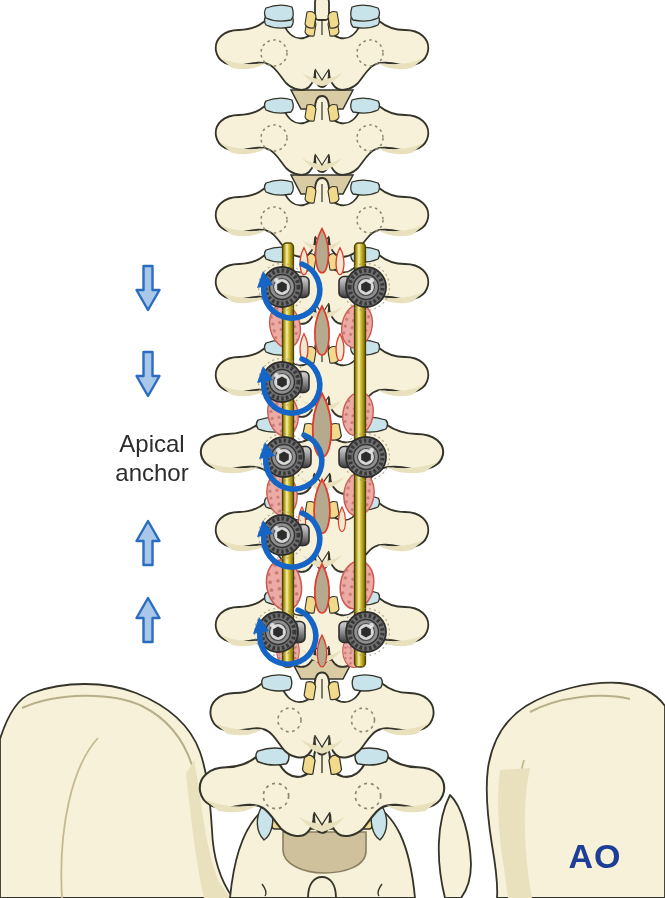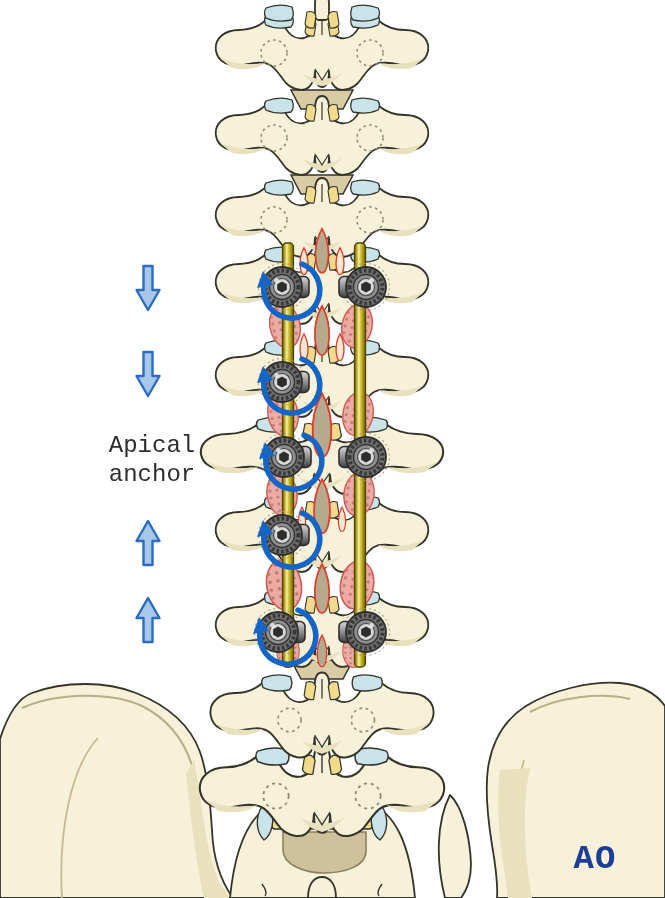--- a/index.html
+++ b/index.html
@@ -1,17 +1,17 @@
 <!DOCTYPE html>
 <html style="--bg: #ffffff; --bone: #f6f1d8; --boneShade: #e9e0bd; --boneDark: #d8cba2; --outline: #35342a; --facet: #c8e3ea; --ligament: #f2da8c; --bridge: #d9cba4; --flame: #b5aa8e; --decort: #e23a2c; --graft: #ecaba5; --graftDot: #c4766f; --graftEdge: #cc5a50; --rodLight: #f6efae; --rodMid: #d9c83e; --rodDark: #6e5f0c; --screwDark: #2d2d2d; --screwMid: #8f8f8f; --screwLight: #d8d8d8; --arrowFill: #a9c7e8; --arrowStroke: #2a6cc0; --rotArrow: #1565c6; --label: #2d2d2d; --logo: #1c3e97;"><head>
 <meta charset="utf-8">
 <style>
   html,body{margin:0;padding:0;background:#fff;}
   .canvas{position:relative;width:665px;height:898px;background:var(--bg,#fff);overflow:hidden;
-          font-family:Liberation Mono, monospace;}
+          font-family:Liberation Sans, sans-serif;}
   svg{position:absolute;inset:0;display:block;}
   .bone{fill:var(--bone);stroke:var(--outline);stroke-width:1.8;stroke-linejoin:round;}
   .det{stroke:var(--outline);stroke-linejoin:round;}
   .dotted{fill:none;stroke:#8f8870;stroke-width:1.5;stroke-dasharray:2.6 3.4;}
   .shade{fill:var(--boneShade);stroke:none;}
   .lbl{fill:var(--label);font-size:24px;font-weight:500;text-anchor:middle;}
   .logo{fill:var(--logo);font-size:34px;font-weight:bold;text-anchor:middle;letter-spacing:1px;}
 </style>
 </head>
 <body>

